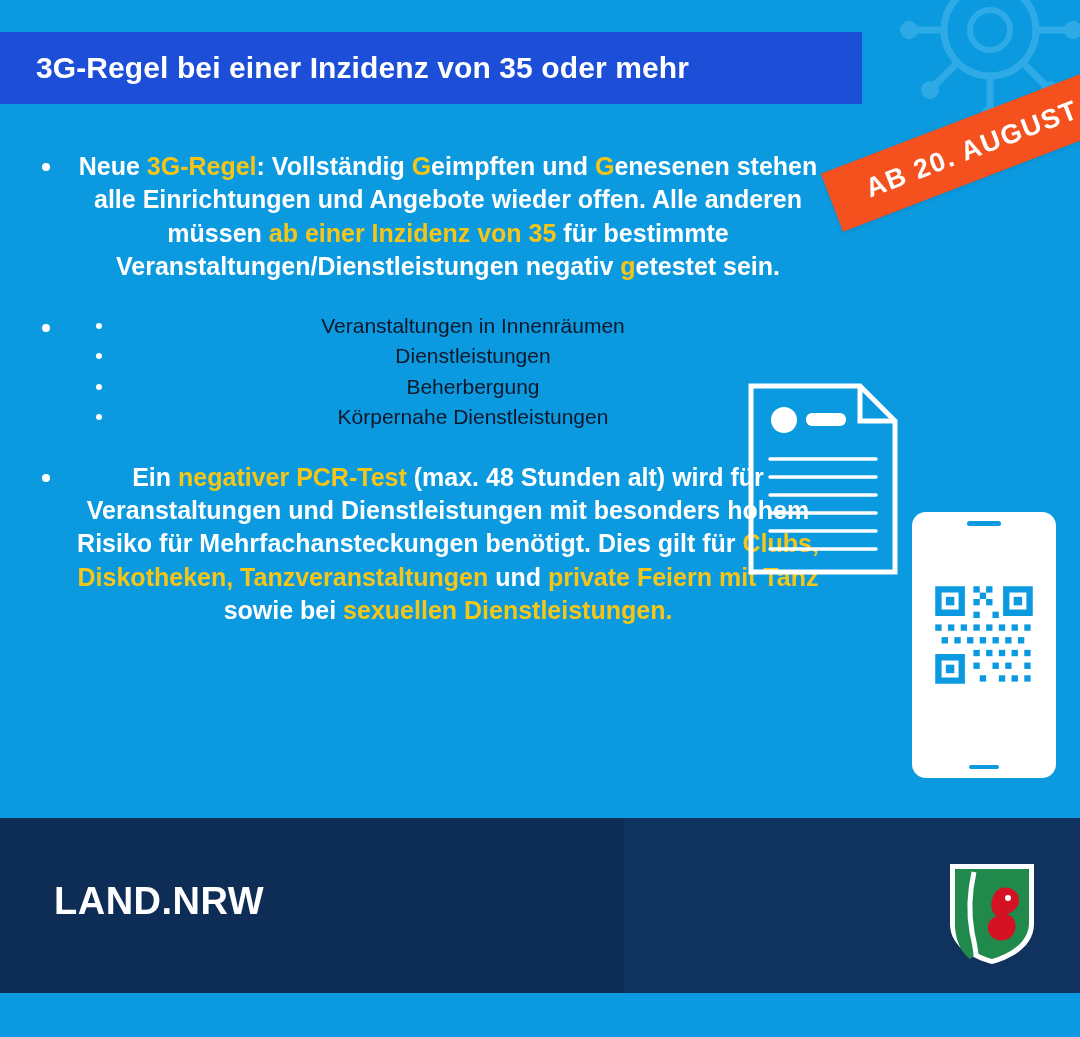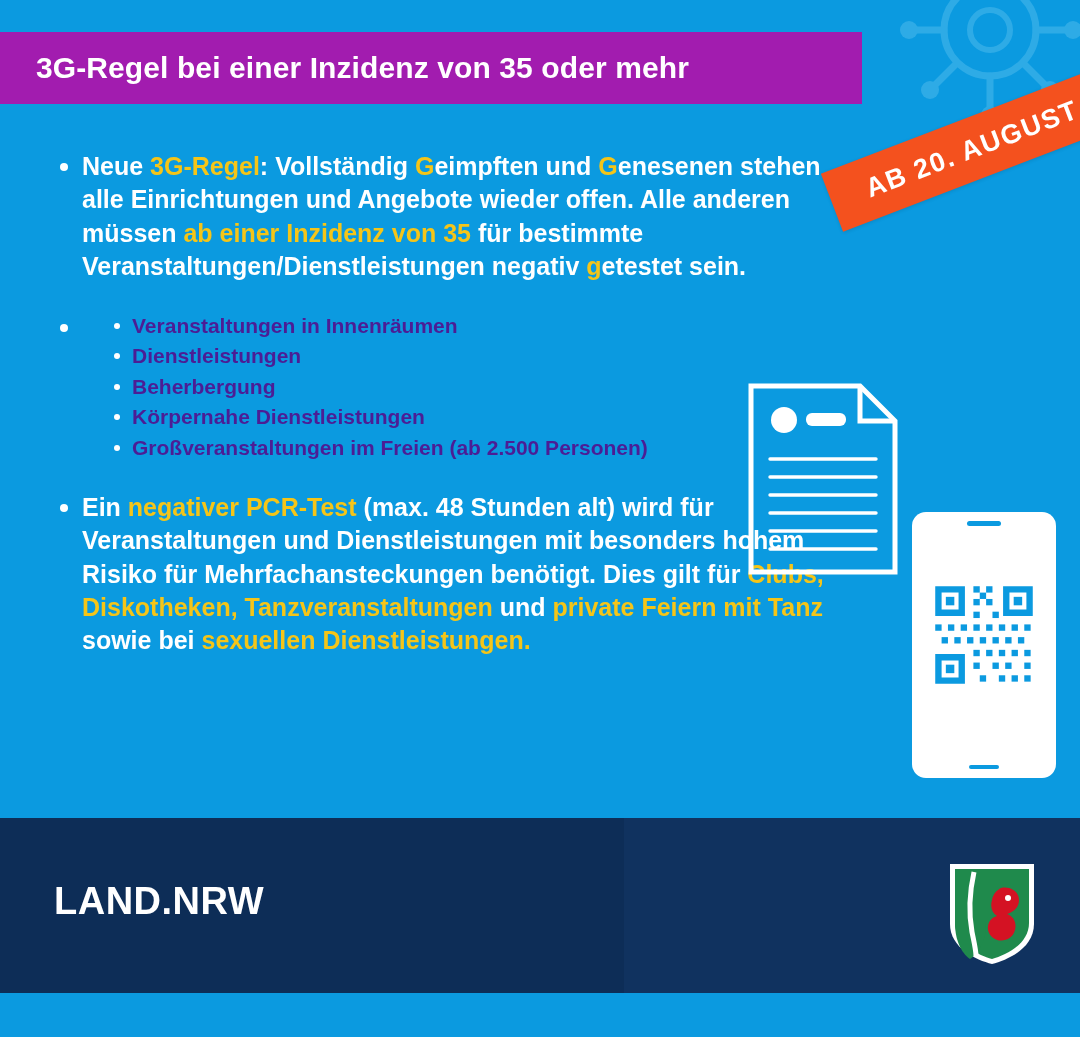--- a/index.html
+++ b/index.html
@@ -25,21 +25,21 @@
     opacity: 0.55;
     pointer-events: none;
   }
   
   .headline-bar {
     position: absolute;
     left: 0;
     top: 32px;
     width: 862px;
     height: 72px;
-    background: #a21caf;
+    background: #1d4ed8;
     display: flex;
     align-items: center;
   }
   .headline-bar h1 {
     margin: 0;
     padding-left: 36px;
     color: #ffffff;
     font-size: 30px;
     font-weight: bold;
     letter-spacing: 0.1px;
@@ -61,24 +61,25 @@
   }
   .banner span {
     color: #ffffff;
     font-size: 27px;
     font-weight: bold;
     letter-spacing: 1.6px;
   }
   
   .content {
     position: absolute;
-    left: 50px;
+    left: 32px;
     top: 150px;
     width: 800px;
     color: #ffffff;
+    text-align: center;
   }
   .bullet {
     position: relative;
     padding-left: 32px;
     margin-bottom: 28px;
     font-size: 25px;
     line-height: 1.33;
     font-weight: bold;
   }
   .bullet::before {
@@ -94,23 +95,23 @@
   .hl { color: #f5c518; }
   .sub-list {
     list-style: none;
     margin: 4px 0 0 0;
     padding: 0 0 0 28px;
   }
   .sub-list li {
     position: relative;
     padding-left: 22px;
     font-size: 21px;
-    font-weight: bold;
+    font-weight: normal;
     line-height: 1.45;
-    color: #4c1d95;
+    color: #0f172a;
   }
   .sub-list li::before {
     content: "";
     position: absolute;
     left: 4px;
     top: 12px;
     width: 6px;
     height: 6px;
     border-radius: 50%;
     background: #ffffff;
@@ -247,21 +248,20 @@
     <div class="bullet">
       <span id="rt1"><span>Neue </span><span class="hl">3G-Regel</span><span>: Vollständig </span><span class="hl">G</span><span>eimpften und </span><span class="hl">G</span><span>enesenen stehen alle Einrichtungen und Angebote wieder offen. Alle anderen müssen </span><span class="hl">ab einer Inzidenz von 35 </span><span> für bestimmte Veranstaltungen/Dienstleistungen negativ </span><span class="hl">g</span><span>etestet sein.</span></span>
     </div>
 
     <div class="bullet">
       <ul class="sub-list" id="sub2">
           <li>Veranstaltungen in Innenräumen</li>
           <li>Dienstleistungen</li>
           <li>Beherbergung</li>
           <li>Körpernahe Dienstleistungen</li>
-          <li>Großveranstaltungen im Freien (ab 2.500 Personen)</li>
         </ul>
     </div>
 
     <div class="bullet">
       <span id="rt3"><span>Ein </span><span class="hl">negativer PCR-Test</span><span> (max. 48 Stunden alt) wird für Veranstaltungen und Dienstleistungen mit besonders hohem Risiko für Mehrfachansteckungen benötigt. Dies gilt für </span><span class="hl">Clubs, Diskotheken, Tanzveranstaltungen</span><span> und </span><span class="hl">private Feiern mit Tanz</span><span> sowie bei </span><span class="hl">sexuellen Dienstleistungen.</span></span>
     </div>
 
   </div>
 
   <svg class="doc-illu" viewBox="0 0 150 192">

